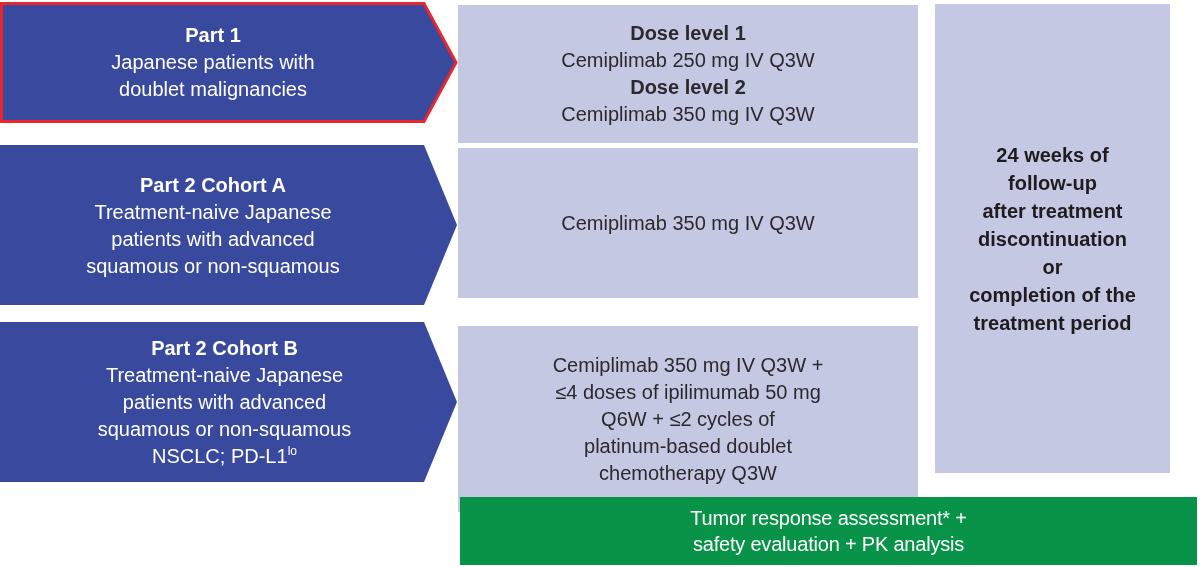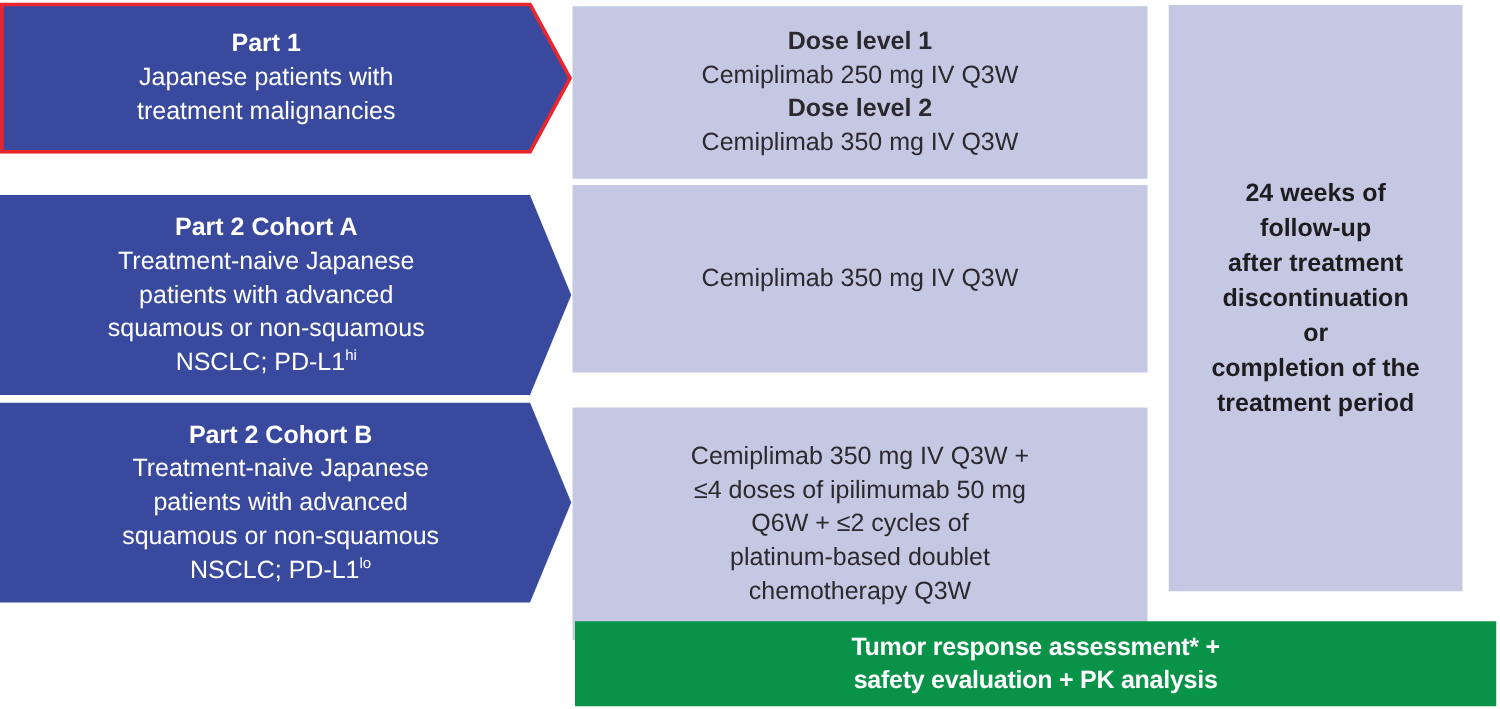--- a/index.html
+++ b/index.html
@@ -25,52 +25,51 @@
     text-align: center; color: #2B292E; font-size: 20px; line-height: 27px;
   }
   .box-dose      { left: 458px; top: 5px;   width: 460px; height: 138px; }
   .box-cohort-a  { left: 458px; top: 148px; width: 460px; height: 150px; }
   .box-cohort-b  { left: 458px; top: 326px; width: 460px; height: 186px; }
   .box-followup  { left: 935px; top: 4px;   width: 235px; height: 469px;
                    font-weight: bold; color: #1E1C1F; line-height: 28px; }
   .bold-line { font-weight: bold; }
   .greenbox {
     position: absolute; left: 460px; top: 497px; width: 737px; height: 68px;
-    background: #099348; color: #ffffff; font-weight: bold;
+    background: #099348; color: #ffffff; font-weight: normal;
     display: flex; flex-direction: column; justify-content: center; align-items: center;
     text-align: center; font-size: 20px; line-height: 26px; letter-spacing: -0.2px;
   }
   sup { font-size: 12px; line-height: 0; vertical-align: super; }
 </style>
 </head>
 <body>
 
 <div class="canvas">
 
   <div class="arrow" style="top:2px; width:458px; height:121px;">
     <svg width="458" height="121" viewBox="0 0 458 121">
       <polygon points="1.5,1.5 424,1.5 456,60.5 424,119.5 1.5,119.5" fill="#39499E" stroke="#E8262D" stroke-width="3"></polygon>
     </svg>
     <div class="content">
       <div class="arrow-title">Part 1</div>
       <div>Japanese patients with</div>
-      <div>treatment malignancies</div>
+      <div>doublet malignancies</div>
     </div>
   </div>
 
-  <div class="arrow" style="top:145px; width:458px; height:161px;margin-top:11px;">
+  <div class="arrow" style="top:145px; width:458px; height:161px;">
     <svg width="458" height="161" viewBox="0 0 458 161">
       <polygon points="0,0 424,0 457,80 424,160 0,160" fill="#39499E"></polygon>
     </svg>
     <div class="content">
       <div class="arrow-title">Part 2 Cohort A</div>
       <div>Treatment-naive Japanese</div>
       <div>patients with advanced</div>
       <div>squamous or non-squamous</div>
-      <div><span>NSCLC; PD-L1</span><sup>hi</sup></div>
     </div>
   </div>
 
   <div class="arrow" style="top:322px; width:458px; height:161px;padding-left:23px;">
     <svg width="458" height="161" viewBox="0 0 458 161">
       <polygon points="0,0 424,0 457,80 424,160 0,160" fill="#39499E"></polygon>
     </svg>
     <div class="content">
       <div class="arrow-title">Part 2 Cohort B</div>
       <div>Treatment-naive Japanese</div>

